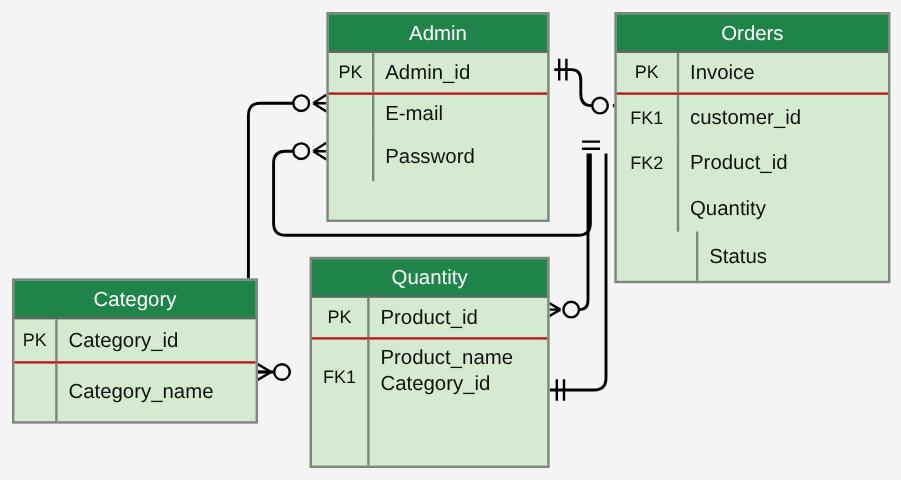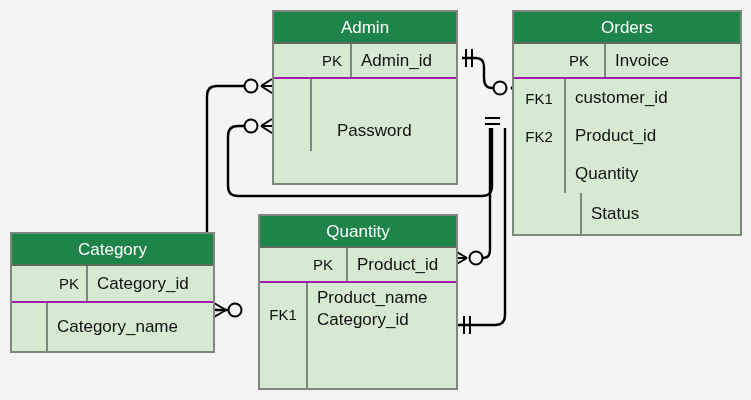--- a/index.html
+++ b/index.html
@@ -37,21 +37,21 @@
     display:flex;align-items:center;justify-content:center;
     border-bottom:2px solid #5c6b5c;
     box-sizing:border-box;
   }
   .ent-body{display:block;}
   .row{
     display:flex;
     box-sizing:border-box;
     align-items:center;
   }
-  .row.sep{border-bottom:2px solid #a21caf;padding-left:40px;}
+  .row.sep{border-bottom:2px solid #b91c1c;}
   .key{
     box-sizing:border-box;
     border-right:2px solid #7d877d;
     display:flex;align-items:center;justify-content:center;
     font-size:15px;color:#111;
     flex:0 0 auto;
     align-self:stretch;
   }
   .fld{
     box-sizing:border-box;
@@ -115,22 +115,25 @@
     <div class="ent-head" style="height:32px;">Admin</div>
     <div class="ent-body">
       <div class="row sep" style="height:35px;">
         <div class="key" style="width:38px;">PK</div>
         <div class="fld">
           <span class="ln">Admin_id</span>
         </div>
       </div>
       <div class="row" style="height:32px;">
         <div class="key" style="width:38px;"></div>
-      </div>
-      <div class="row" style="height:40px;gap:16px;">
+        <div class="fld">
+          <span class="ln">E-mail</span>
+        </div>
+      </div>
+      <div class="row" style="height:40px;">
         <div class="key" style="width:38px;"></div>
         <div class="fld">
           <span class="ln">Password</span>
         </div>
       </div>
     </div>
   </div>
 
   <div class="entity" style="left:512px;top:10px;width:230px;height:226px;">
     <div class="ent-head" style="height:32px;">Orders</div>

